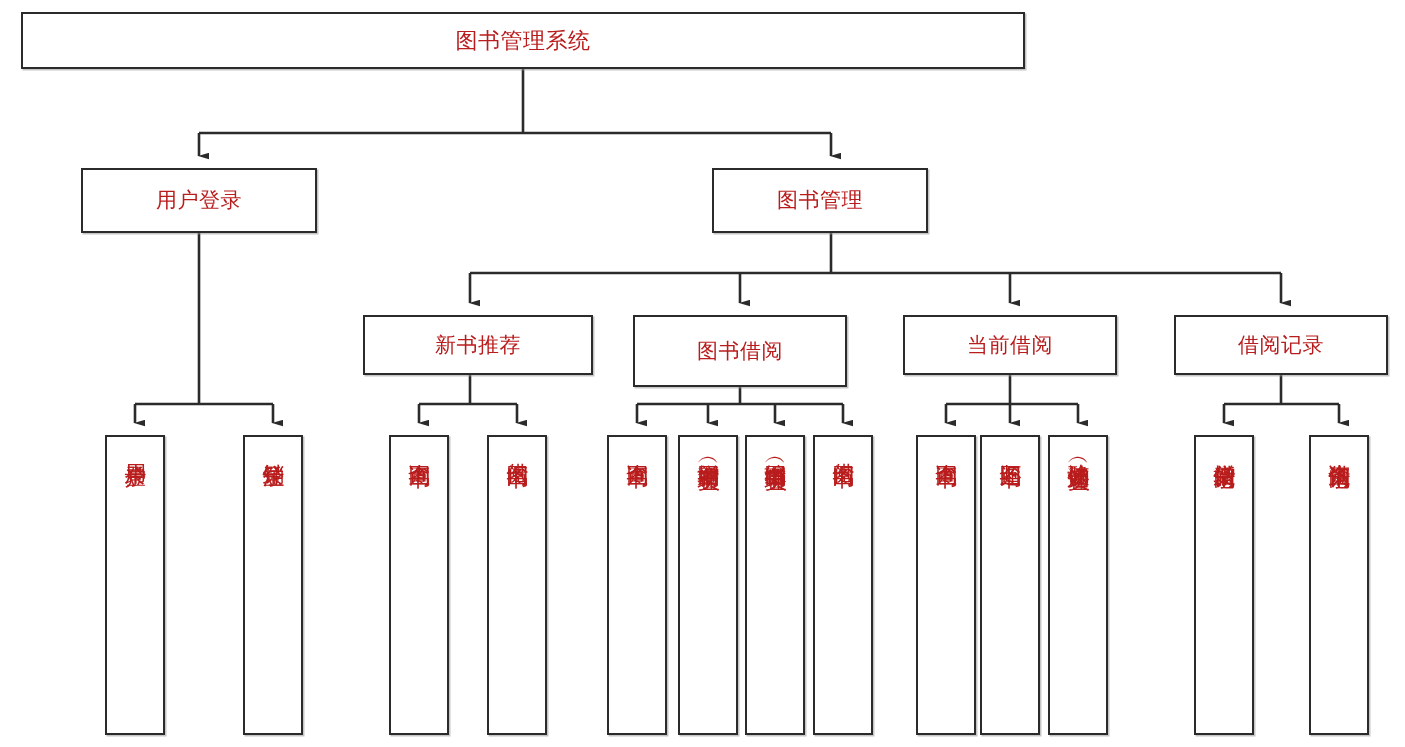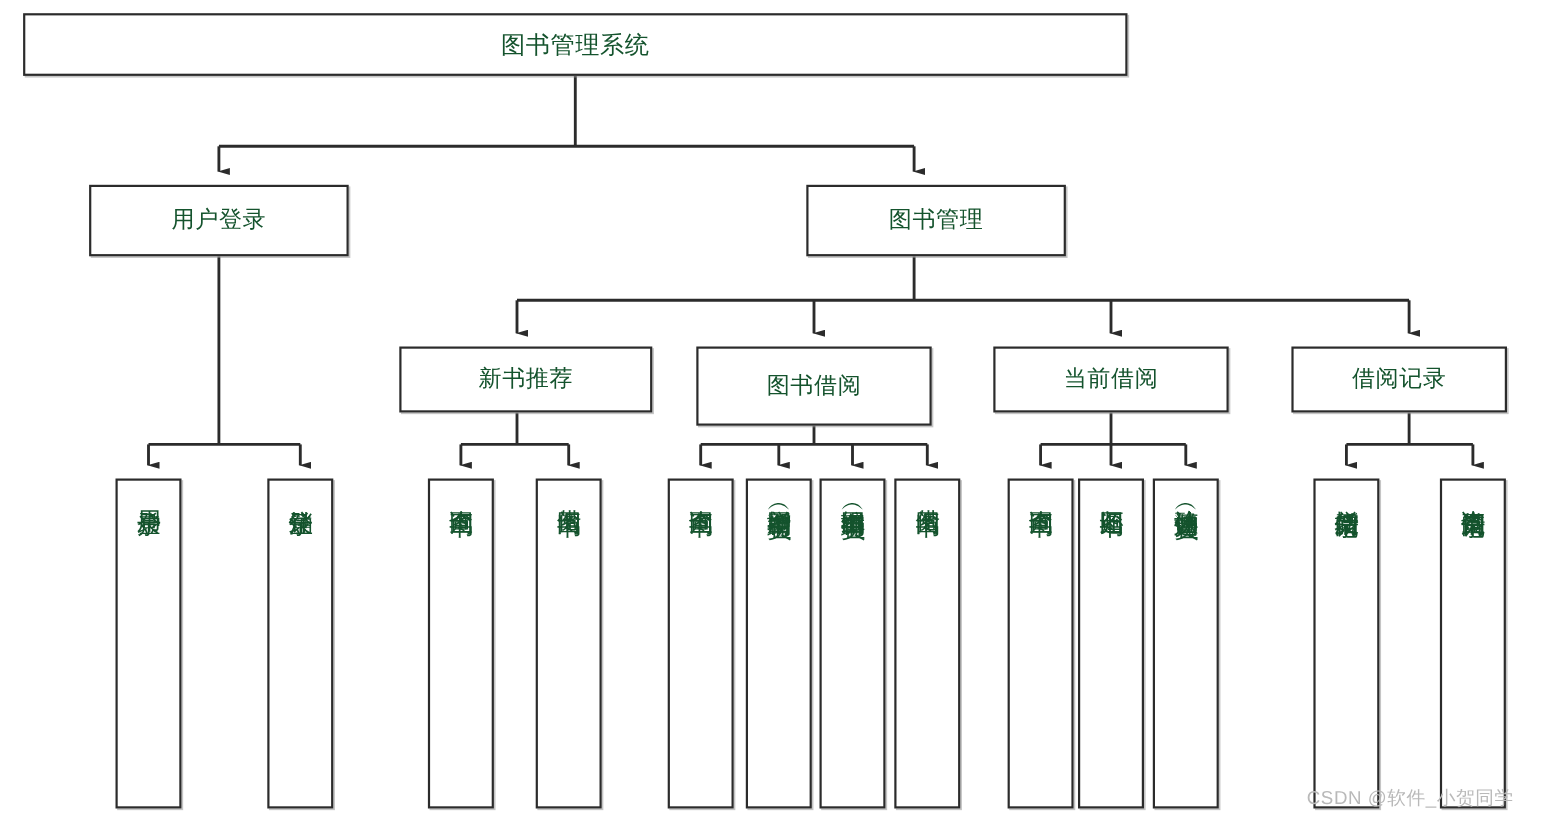--- a/index.html
+++ b/index.html
@@ -27,21 +27,21 @@
   }
   .node {
     position: absolute;
     box-sizing: border-box;
     background: #ffffff;
     border: 2.5px solid #2b2b2b;
     box-shadow: 1.5px 1.5px 0 0 rgba(150,150,150,0.55);
     display: flex;
     align-items: center;
     justify-content: center;
-    color: #14532d;
+    color: #b91c1c;
     z-index: 2;
   }
   .node .lbl {
     display: block;
     text-align: center;
     line-height: 1.18;
     letter-spacing: 0.5px;
   }
   
   .node.h .lbl {
@@ -129,34 +129,34 @@
     </g>
   </svg>
 
   <div class="node h root" style="left:21px; top:12px; width:1004px; height:57px;">
     <span class="lbl">图书管理系统</span>
   </div>
 
   <div class="node h" style="left:81px; top:168px; width:236px; height:65px;">
     <span class="lbl">用户登录</span>
   </div>
-  <div class="node h" style="left:712px; top:168px; width:236px; height:65px;margin-left:21px;">
+  <div class="node h" style="left:712px; top:168px; width:216px; height:65px;">
     <span class="lbl">图书管理</span>
   </div>
 
   <div class="node h" style="left:363px; top:315px; width:230px; height:60px;">
     <span class="lbl">新书推荐</span>
   </div>
   <div class="node h" style="left:633px; top:315px; width:214px; height:72px;">
     <span class="lbl">图书借阅</span>
   </div>
   <div class="node h" style="left:903px; top:315px; width:214px; height:60px;">
     <span class="lbl">当前借阅</span>
   </div>
-  <div class="node h" style="left:1174px; top:315px; width:196px; height:60px;">
+  <div class="node h" style="left:1174px; top:315px; width:214px; height:60px;">
     <span class="lbl">借阅记录</span>
   </div>
 
   <div class="node v" style="left:105px; top:435px; width:60px; height:300px;">
     <span class="lbl">用户登录</span>
   </div>
   <div class="node v" style="left:243px; top:435px; width:60px; height:300px;">
     <span class="lbl">注销登录</span>
   </div>
 
@@ -190,15 +190,14 @@
     <span class="lbl">确认归还（管理员）</span>
   </div>
 
   <div class="node v" style="left:1194px; top:435px; width:60px; height:300px;">
     <span class="lbl">新增借阅记录</span>
   </div>
   <div class="node v" style="left:1309px; top:435px; width:60px; height:300px;">
     <span class="lbl">查询借阅记录</span>
   </div>
 
-  <div class="watermark">CSDN @软件_小贺同学</div>
 
 </div>
 
 </body></html>

